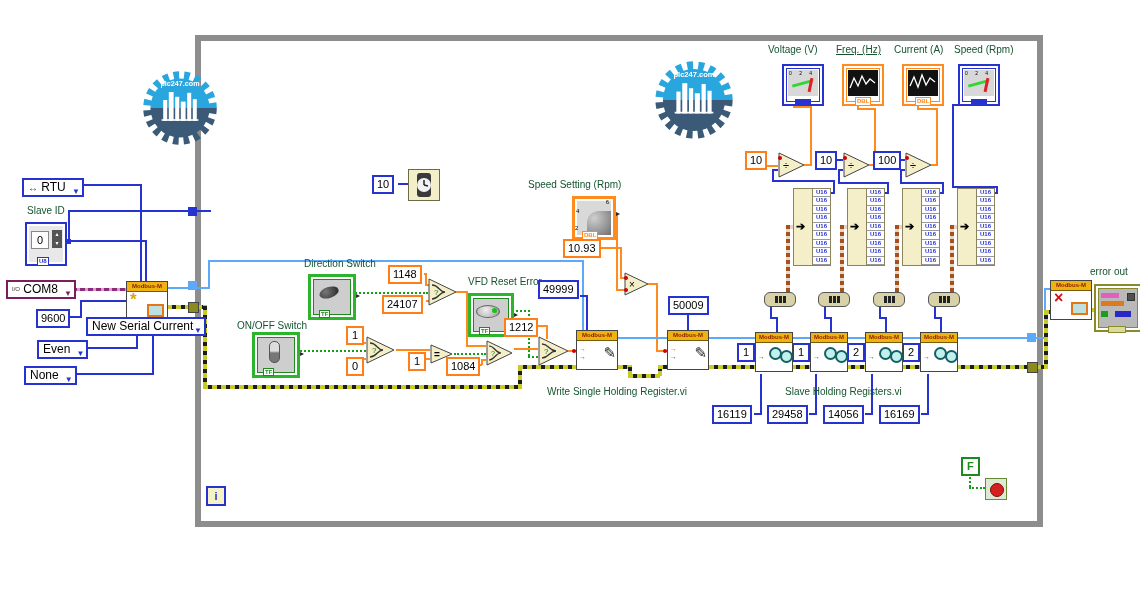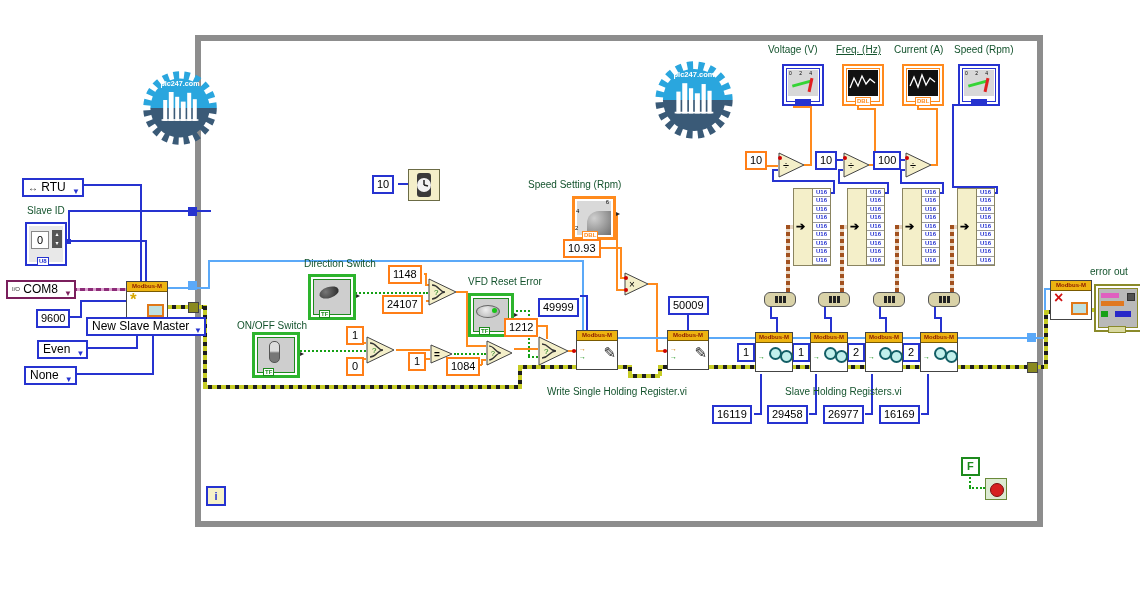--- a/index.html
+++ b/index.html
@@ -157,21 +157,21 @@
   </div>
 
   <div class="ddown" style="left:6px;top:280px;border-color:#7a1f5c;">
     <span style="font-size:6px;color:#333;vertical-align:top;">I/O</span>
     <span>COM8</span>
     <span class="dtri" style="color:#7a1f5c;">▼</span>
   </div>
 
   <div class="cst cb" style="left:36px;top:309px;">9600</div>
   <div class="ddown" style="left:86px;top:317px;width:96px;">
-    <span>New Slave Master</span>
+    <span>New Serial Current</span>
     <span class="dtri">▼</span>
   </div>
   <div class="ddown" style="left:37px;top:340px;">
     <span>Even</span>
     <span class="dtri">▼</span>
   </div>
   <div class="ddown" style="left:24px;top:366px;">
     <span>None</span>
     <span class="dtri">▼</span>
   </div>
@@ -333,21 +333,21 @@
   <div class="orv" style="left:616px;top:213px;height:77px;"></div>
   <div class="orh" style="left:616px;top:289px;width:8px;"></div>
   <div class="orh" style="left:601px;top:247px;width:20px;"></div>
   <div class="orv" style="left:620px;top:247px;height:31px;"></div>
   <div class="orh" style="left:620px;top:277px;width:5px;"></div>
   <div class="orh" style="left:648px;top:283px;width:10px;"></div>
   <div class="orv" style="left:656px;top:283px;height:68px;"></div>
   <div class="orh" style="left:656px;top:350px;width:11px;"></div>
   <div class="rdot" style="left:663px;top:349px;"></div>
 
-  <div class="cst cb" style="left:538px;top:298px;">49999</div>
+  <div class="cst cb" style="left:538px;top:280px;">49999</div>
   <div class="wh" style="left:580px;top:295px;width:8px;"></div>
   <div class="wv" style="left:586px;top:295px;height:35px;"></div>
   <div class="cst cb" style="left:668px;top:296px;">50009</div>
   <div class="wv" style="left:687px;top:313px;height:17px;"></div>
 
   <div class="mb" style="left:576px;top:330px;">
     <div class="hd">Modbus-M</div>
     <div class="bd">
       <span class="term-g" style="top:12px;">→</span>
       <span class="term-o" style="top:4px;">→</span>
@@ -419,21 +419,21 @@
     <div class="bd">
         <span class="term-g" style="top:10px;">→</span>
       <span class="lens" style="left:13px;top:4px;"></span>
       <span class="lens" style="left:24px;top:7px;"></span>
       </div>
   </div>
   <div class="lbl" style="left:785px;top:386px;">Slave Holding Registers.vi</div>
 
   <div class="cst cb" style="left:712px;top:405px;">16119</div>
   <div class="cst cb" style="left:767px;top:405px;">29458</div>
-  <div class="cst cb" style="left:823px;top:405px;">26977</div>
+  <div class="cst cb" style="left:823px;top:405px;">14056</div>
   <div class="cst cb" style="left:879px;top:405px;">16169</div>
   <div class="wh" style="left:754px;top:413px;width:8px;"></div>
   <div class="wv" style="left:760px;top:374px;height:40px;"></div>
   <div class="wh" style="left:809px;top:413px;width:8px;"></div>
   <div class="wv" style="left:815px;top:374px;height:40px;"></div>
   <div class="wh" style="left:865px;top:413px;width:8px;"></div>
   <div class="wv" style="left:871px;top:374px;height:40px;"></div>
   <div class="wh" style="left:921px;top:413px;width:8px;"></div>
   <div class="wv" style="left:927px;top:374px;height:40px;"></div>
 

